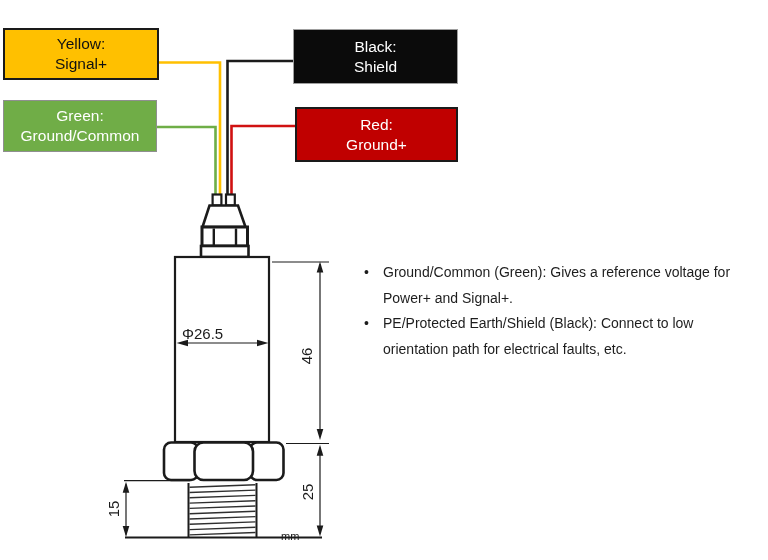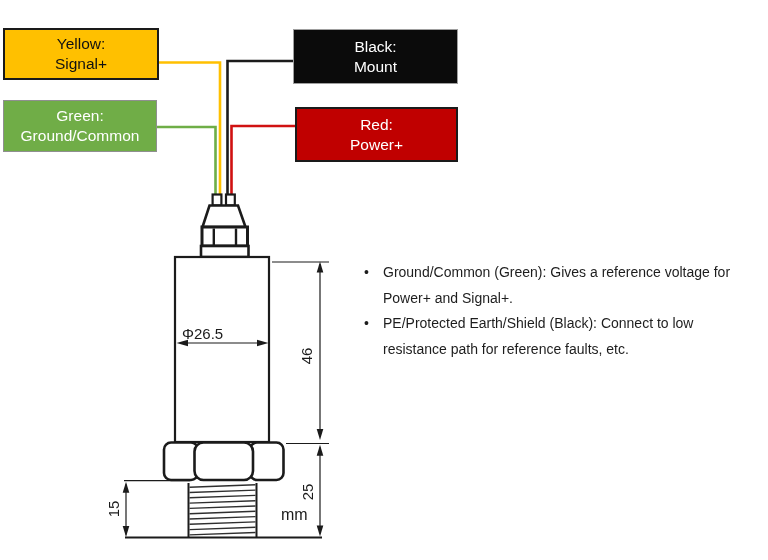--- a/index.html
+++ b/index.html
@@ -20,21 +20,21 @@
   .wirebox.black  { left:293px; top:29px;  width:165px; height:55px; border:1px solid #9f9f9f; color:#fff;align-items:center; }
   .wirebox.red    { left:295px; top:107px; width:163px; height:55px; border:2px solid #1a1a1a; color:#fff; }
 
   
   .dim { position:absolute; color:#1b1b1b; font-size:15px; white-space:nowrap; }
   .dim.phi   { left:182px; top:325px; width:80px; text-align:left; }
   .dim.rot   { width:26px; height:20px; text-align:center; transform:rotate(-90deg); }
   .dim.d46   { left:295px; top:346px; }
   .dim.d25   { left:296px; top:482px; }
   .dim.d15   { left:102px; top:499px; }
-  .dim.units { left:281px; top:506px; font-size:16px; }
+  .dim.units { left:281px; top:530px; font-size:11px; }
 
   
   .notes {
     position:absolute; left:356px; top:260px; width:400px;
     margin:0; padding:0; list-style:none;
     font-size:14px; line-height:25.5px; color:#1d1d1d;
   }
   .notes li { position:relative; padding-left:27px; }
   .notes li.gap { margin-top:22px; }
   .notes li::before { content:"\2022"; position:absolute; left:8px; top:0; }
@@ -120,31 +120,31 @@
   <div class="wirebox yellow" style="background: rgb(255, 192, 0);">
     <div>Yellow:</div>
     <div>Signal+</div>
   </div>
   <div class="wirebox green" style="background: rgb(112, 173, 71);">
     <div>Green:</div>
     <div>Ground/Common</div>
   </div>
   <div class="wirebox black" style="background: rgb(11, 11, 11);">
     <div>Black:</div>
-    <div>Mount</div>
+    <div>Shield</div>
   </div>
   <div class="wirebox red" style="background: rgb(192, 0, 0);">
     <div>Red:</div>
-    <div>Power+</div>
+    <div>Ground+</div>
   </div>
 
   <div class="dim phi">Φ26.5</div>
   <div class="dim rot d46">46</div>
   <div class="dim rot d25">25</div>
   <div class="dim rot d15">15</div>
   <div class="dim units">mm</div>
 
   <ul class="notes">
     <li>Ground/Common (Green): Gives a reference voltage for Power+ and Signal+.</li>
-    <li>PE/Protected Earth/Shield (Black): Connect to low resistance path for reference faults, etc.</li>
+    <li>PE/Protected Earth/Shield (Black): Connect to low orientation path for electrical faults, etc.</li>
   </ul>
 
 </div>
 
 </body></html>

